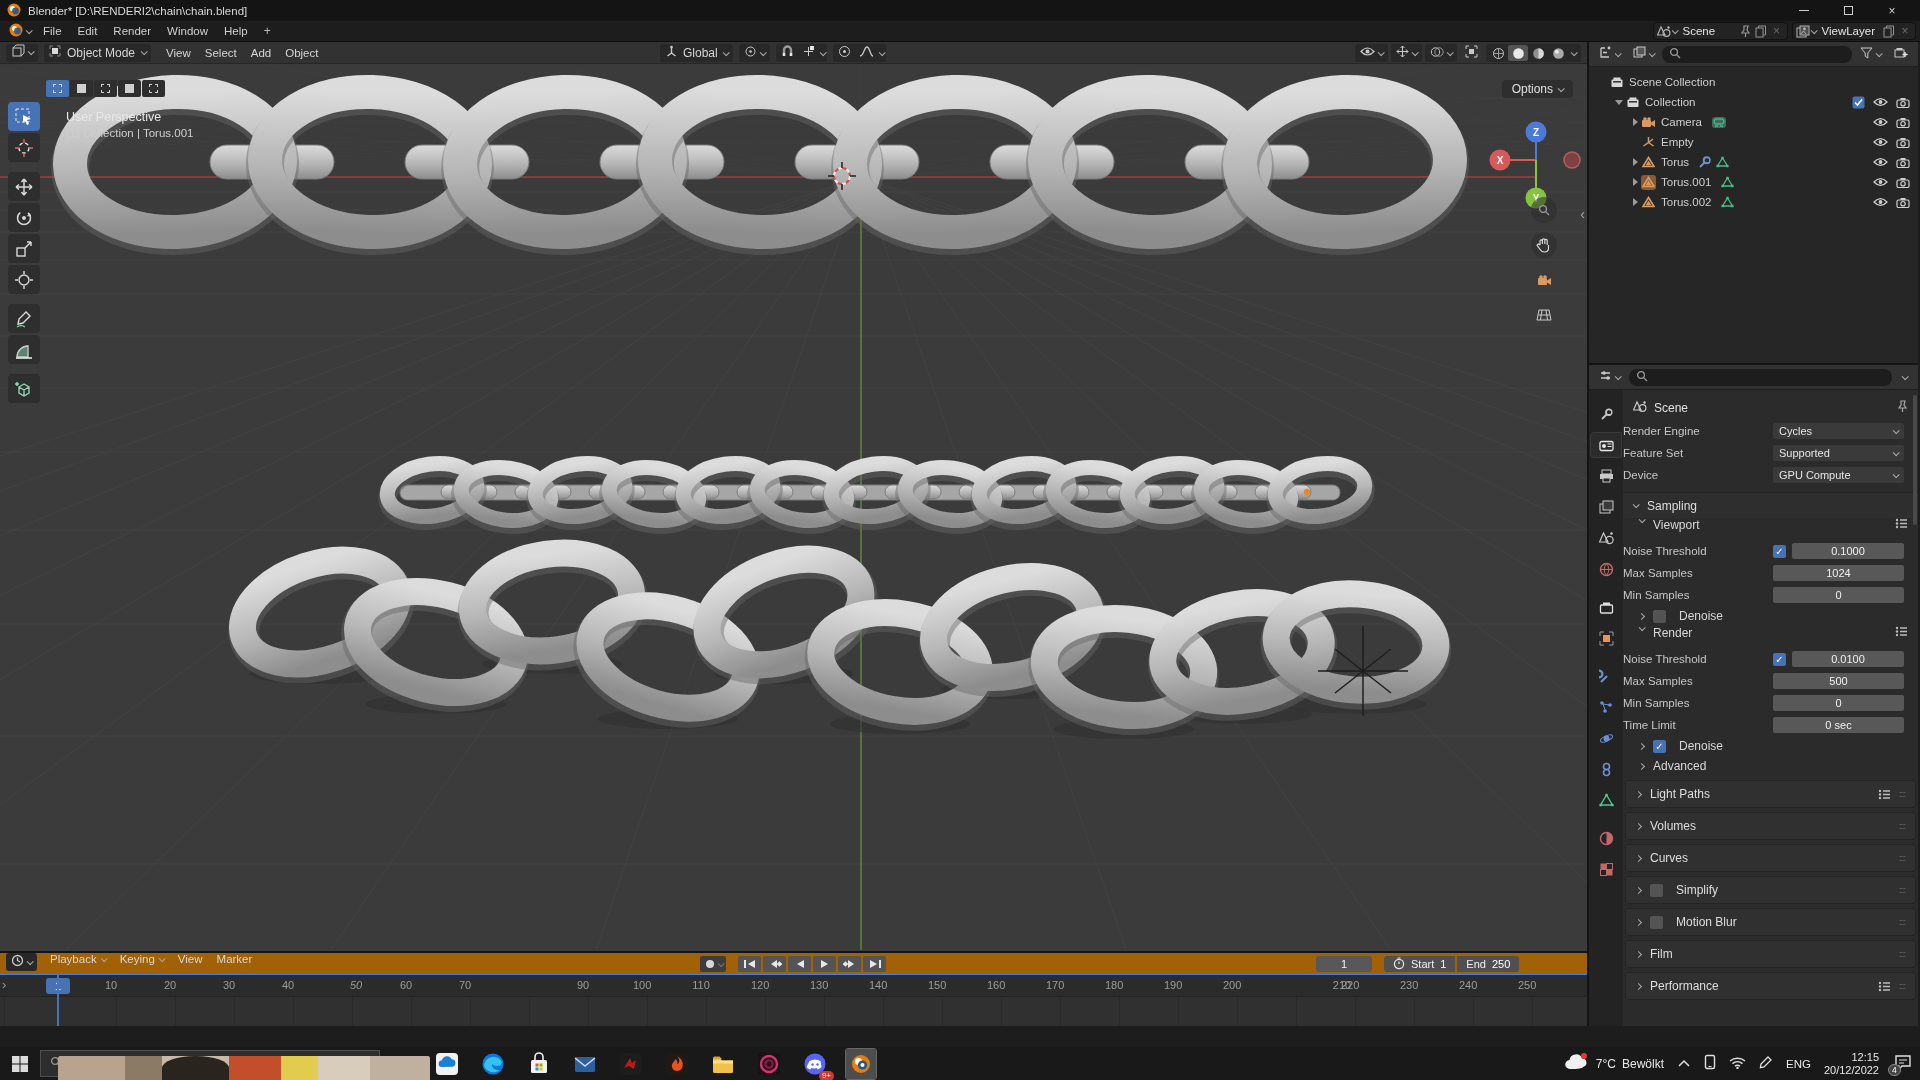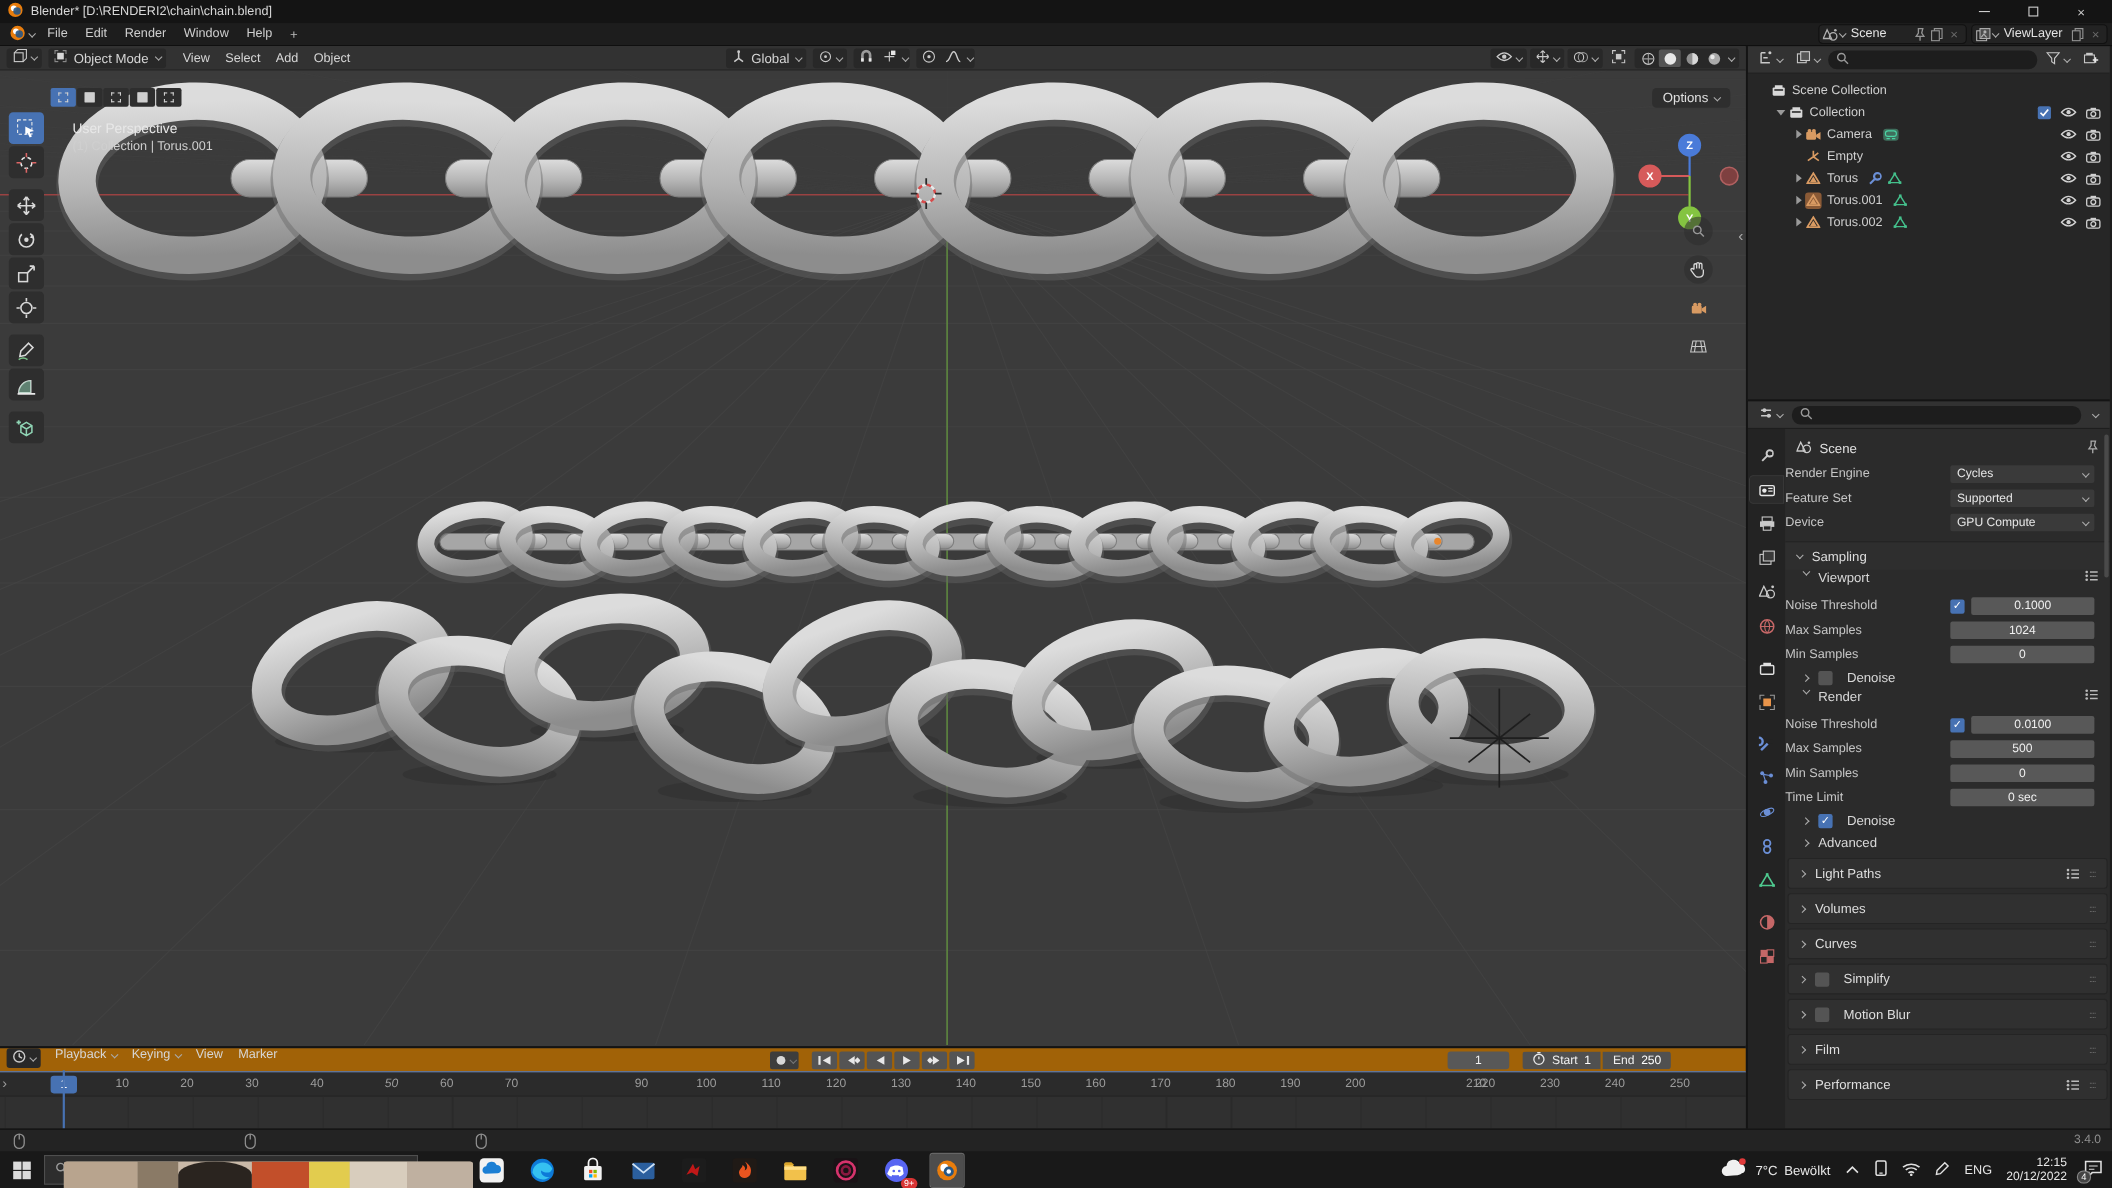--- a/index.html
+++ b/index.html
@@ -1348,35 +1348,20 @@
                     <span class="dots">::::</span>
                   </span>
                 </div>
               </div>
           </div>
           <div class="vscroll"></div>
         </div>
       </div>
     </div>
 
-    <div class="statusbar">
-      <span class="hint" style="left:12px" id="h1"><svg width="11" height="15" viewBox="0 0 11 15">
-            <rect x="1" y="1" width="9" height="13" rx="4.5" fill="none" stroke="#8f8f8f" stroke-width="1.2"></rect>
-            <path d="M5.5,1 v5" stroke="#8f8f8f" stroke-width="1.2"></path>
-          </svg></span>
-      <span class="hint" style="left:222px" id="h2"><svg width="11" height="15" viewBox="0 0 11 15">
-            <rect x="1" y="1" width="9" height="13" rx="4.5" fill="none" stroke="#8f8f8f" stroke-width="1.2"></rect>
-            <path d="M5.5,1 v5" stroke="#8f8f8f" stroke-width="1.2"></path>
-          </svg></span>
-      <span class="hint" style="left:432px" id="h3"><svg width="11" height="15" viewBox="0 0 11 15">
-            <rect x="1" y="1" width="9" height="13" rx="4.5" fill="none" stroke="#8f8f8f" stroke-width="1.2"></rect>
-            <path d="M5.5,1 v5" stroke="#8f8f8f" stroke-width="1.2"></path>
-          </svg></span>
-      <span class="sb-version">3.4.0</span>
-    </div>
   </div>
 
   <div class="taskbar">
     <div class="tk-start" id="start-ic">
         <svg width="18" height="18" viewBox="0 0 18 18">
           <rect x="1" y="1" width="7.5" height="7.5" fill="#dcdcdc"></rect>
           <rect x="9.5" y="1" width="7.5" height="7.5" fill="#dcdcdc"></rect>
           <rect x="1" y="9.5" width="7.5" height="7.5" fill="#dcdcdc"></rect>
           <rect x="9.5" y="9.5" width="7.5" height="7.5" fill="#dcdcdc"></rect>
         </svg>

